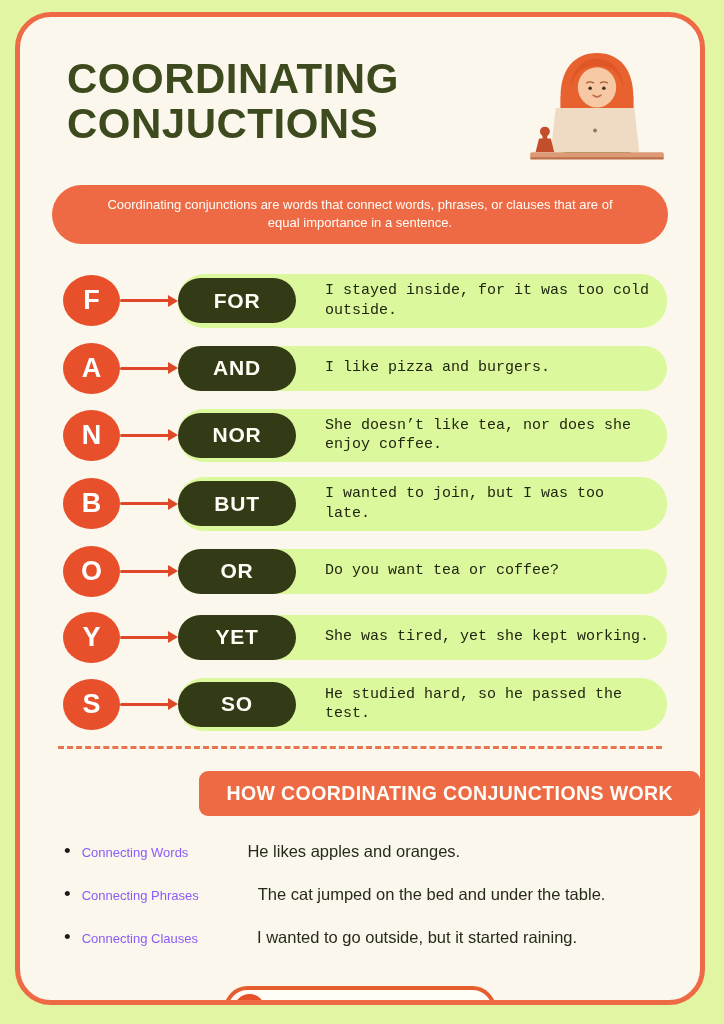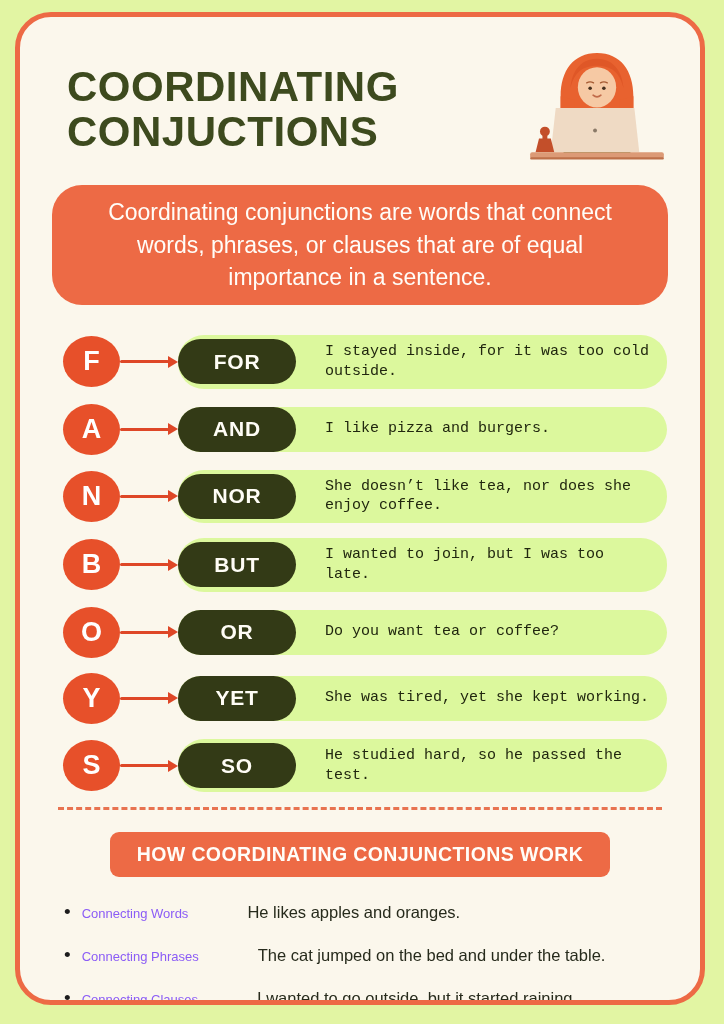--- a/index.html
+++ b/index.html
@@ -20,27 +20,27 @@
   .stage{
     position:relative;width:724px;height:1024px;
     background:var(--outer);overflow:hidden;
   }
   .card{
     position:absolute;left:15px;top:12px;width:690px;height:993px;
     background:var(--card);border:5px solid var(--orange);
     border-radius:36px;padding-top:28px;overflow:hidden;
   }
   
-  .header{display:flex;justify-content:space-between;align-items:center;padding:0 20px 0 47px;}
+  .header{display:flex;justify-content:space-between;align-items:flex-start;padding:0 20px 0 47px;}
   .title{color:var(--title);font-weight:800;font-size:42px;line-height:1.06;letter-spacing:.5px;margin-top:12px;}
   .illustration{width:138px;height:116px;margin-top:2px;margin-right:14px;flex:0 0 auto;}
   
   .def-banner{
     margin:22px 32px 0;background:var(--orange);border-radius:30px;
-    padding:11px 38px;color:#fffdf8;font-size:23px;line-height:1.42;text-align:center;
+    padding:11px 38px;color:#fffdf8;font-size:13px;line-height:1.42;text-align:center;
   }
   
   .rows{margin:30px 33px 0 43px;}
   .row{display:flex;align-items:center;margin-bottom:15px;}
   .letter-badge{
     flex:0 0 57px;width:57px;height:51px;border-radius:50%;
     background:var(--orange-deep);color:#fff;font-weight:800;font-size:27px;
     display:flex;align-items:center;justify-content:center;
   }
   .arrow{flex:0 0 58px;display:flex;align-items:center;}
@@ -54,21 +54,21 @@
     flex:0 0 118px;width:118px;height:45px;border-radius:24px;background:var(--pill);
     color:#fffdf6;font-weight:800;font-size:21px;letter-spacing:.8px;
     display:flex;align-items:center;justify-content:center;align-self:center;
   }
   .sentence{
     color:var(--textdark);font-size:15px;line-height:1.32;padding:7px 16px 7px 21px;font-family:Liberation Mono, monospace;
   }
   .row:nth-child(3) .sentence{max-width:352px;}
   
   .divider{margin:14px 38px 0;border-top:3.5px dashed var(--divider);height:0;}
-  .section-banner-wrap{text-align:center;margin-top:22px;text-decoration:underline;}
+  .section-banner-wrap{text-align:right;margin-top:22px;text-decoration:underline;}
   .section-banner{
     display:inline-block;background:var(--orange);color:#fffdf8;border-radius:9px;
     padding:11px 27px;font-weight:800;font-size:19.5px;letter-spacing:.4px;
   }
   .usage-list{margin:23px 40px 0 44px;list-style:none;}
   .usage-item{display:flex;align-items:baseline;margin-bottom:19px;}
   .usage-item .dot{font-size:19px;color:#1c1c1c;margin-right:11px;line-height:1.25;}
   .usage-item .label{font-weight:400;font-size:13px;color:#8b5cf6;white-space:nowrap;}
   .usage-item .usage-example{font-size:16.5px;color:#272b1c;margin-left:15px;line-height:1.25;padding-left:44px;}
   

